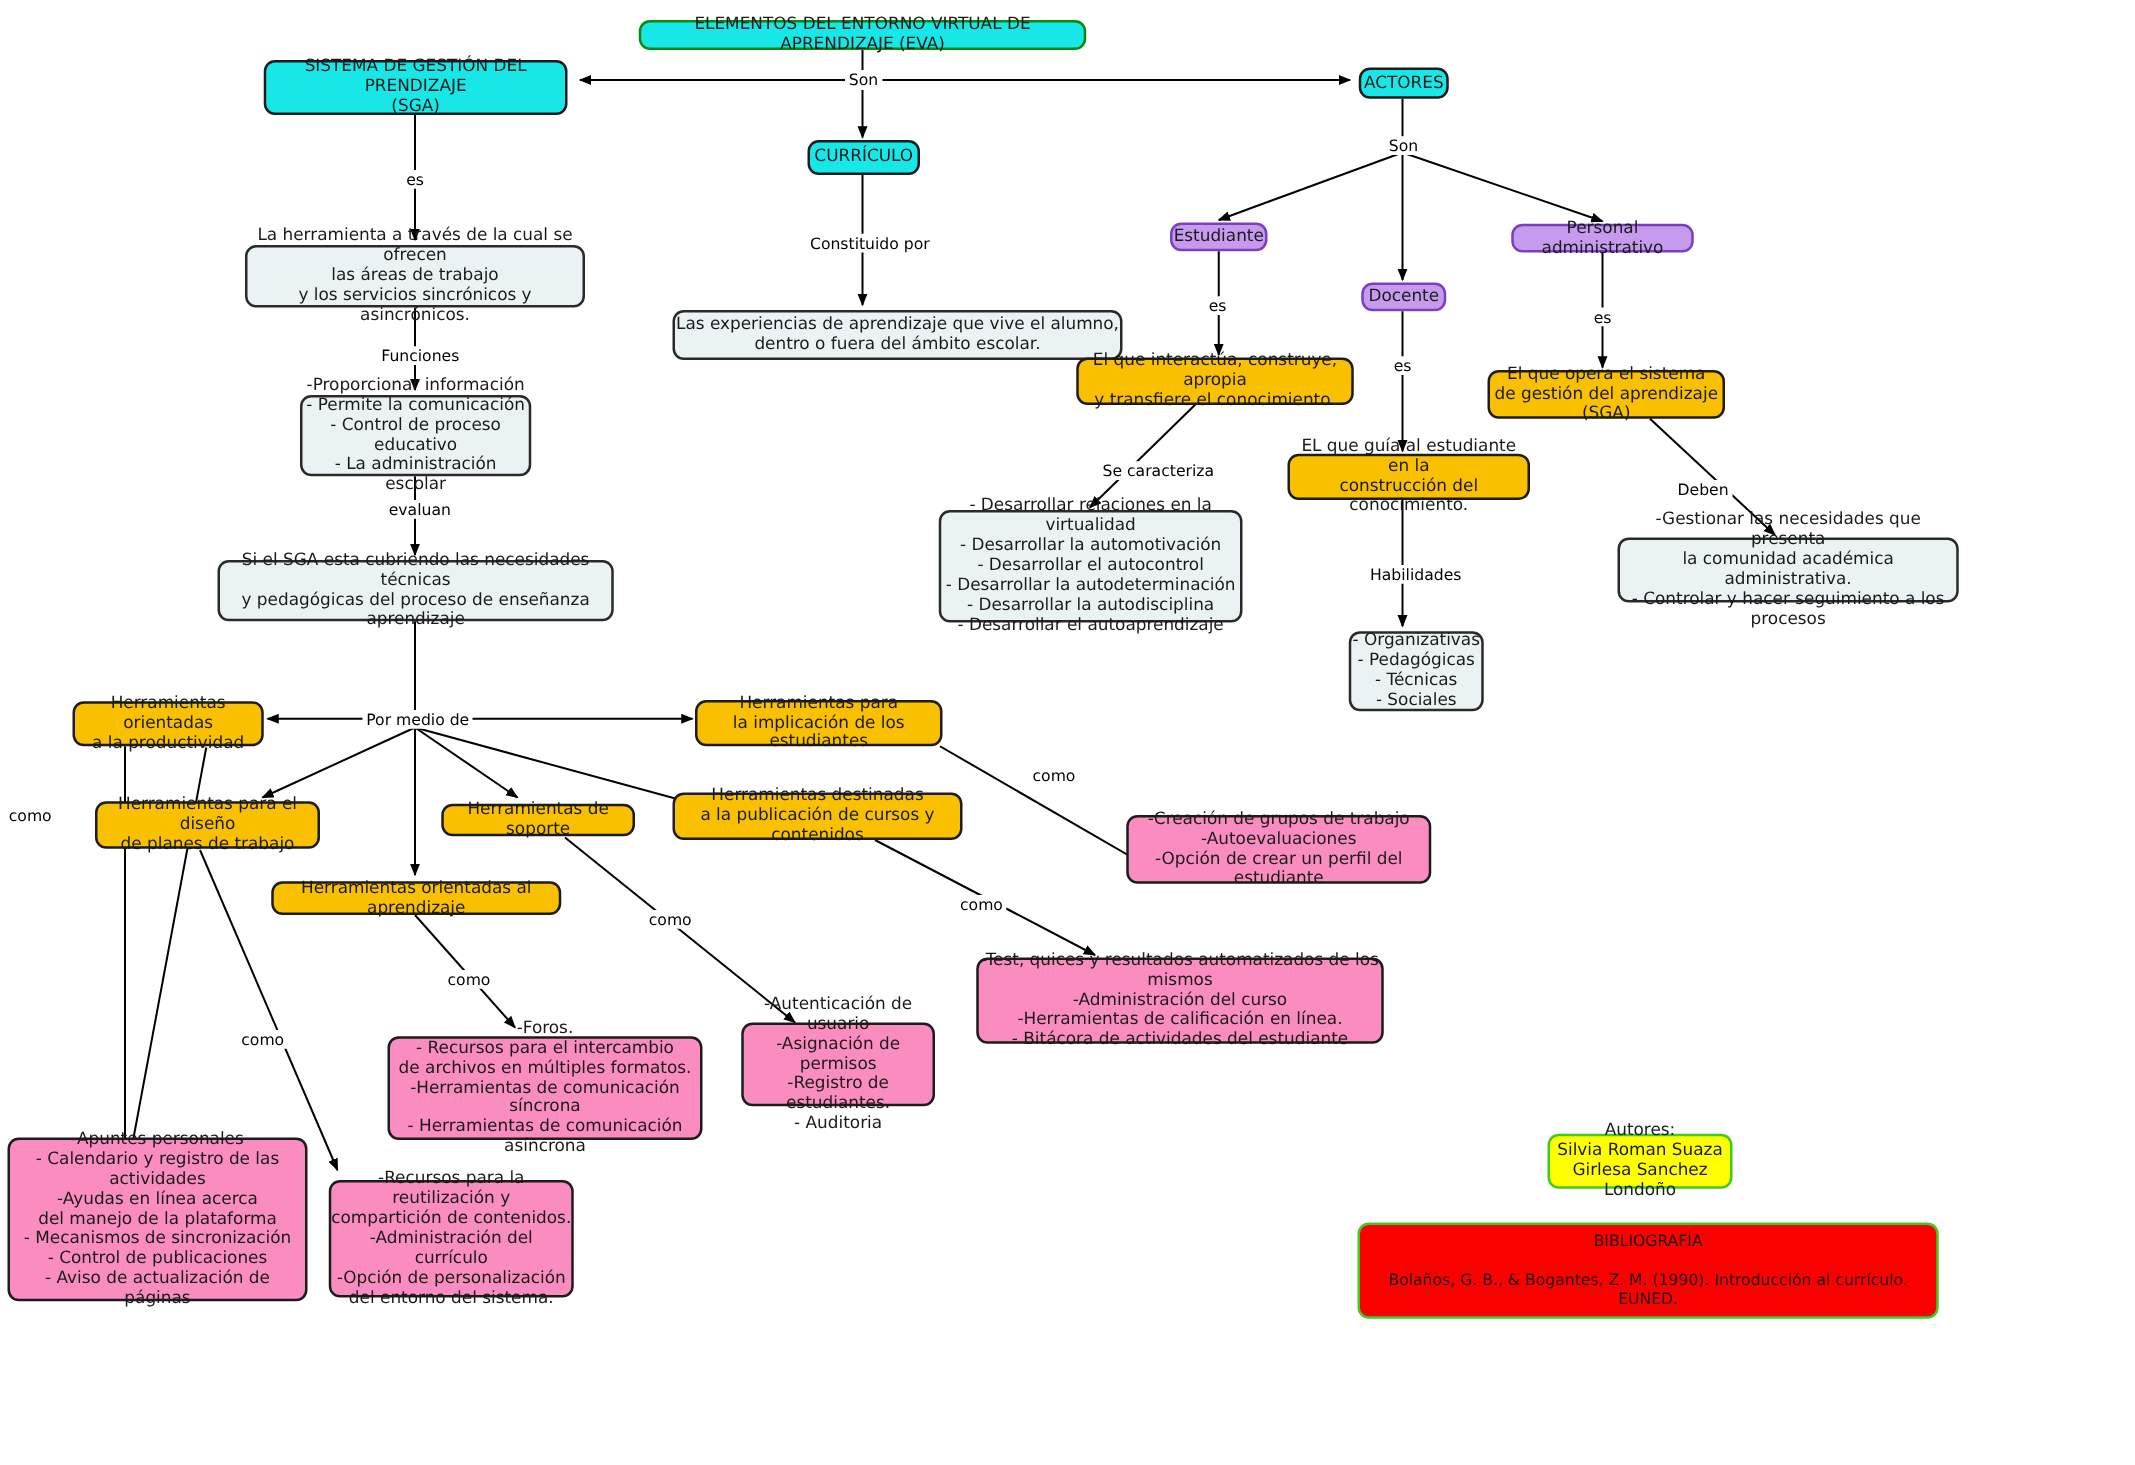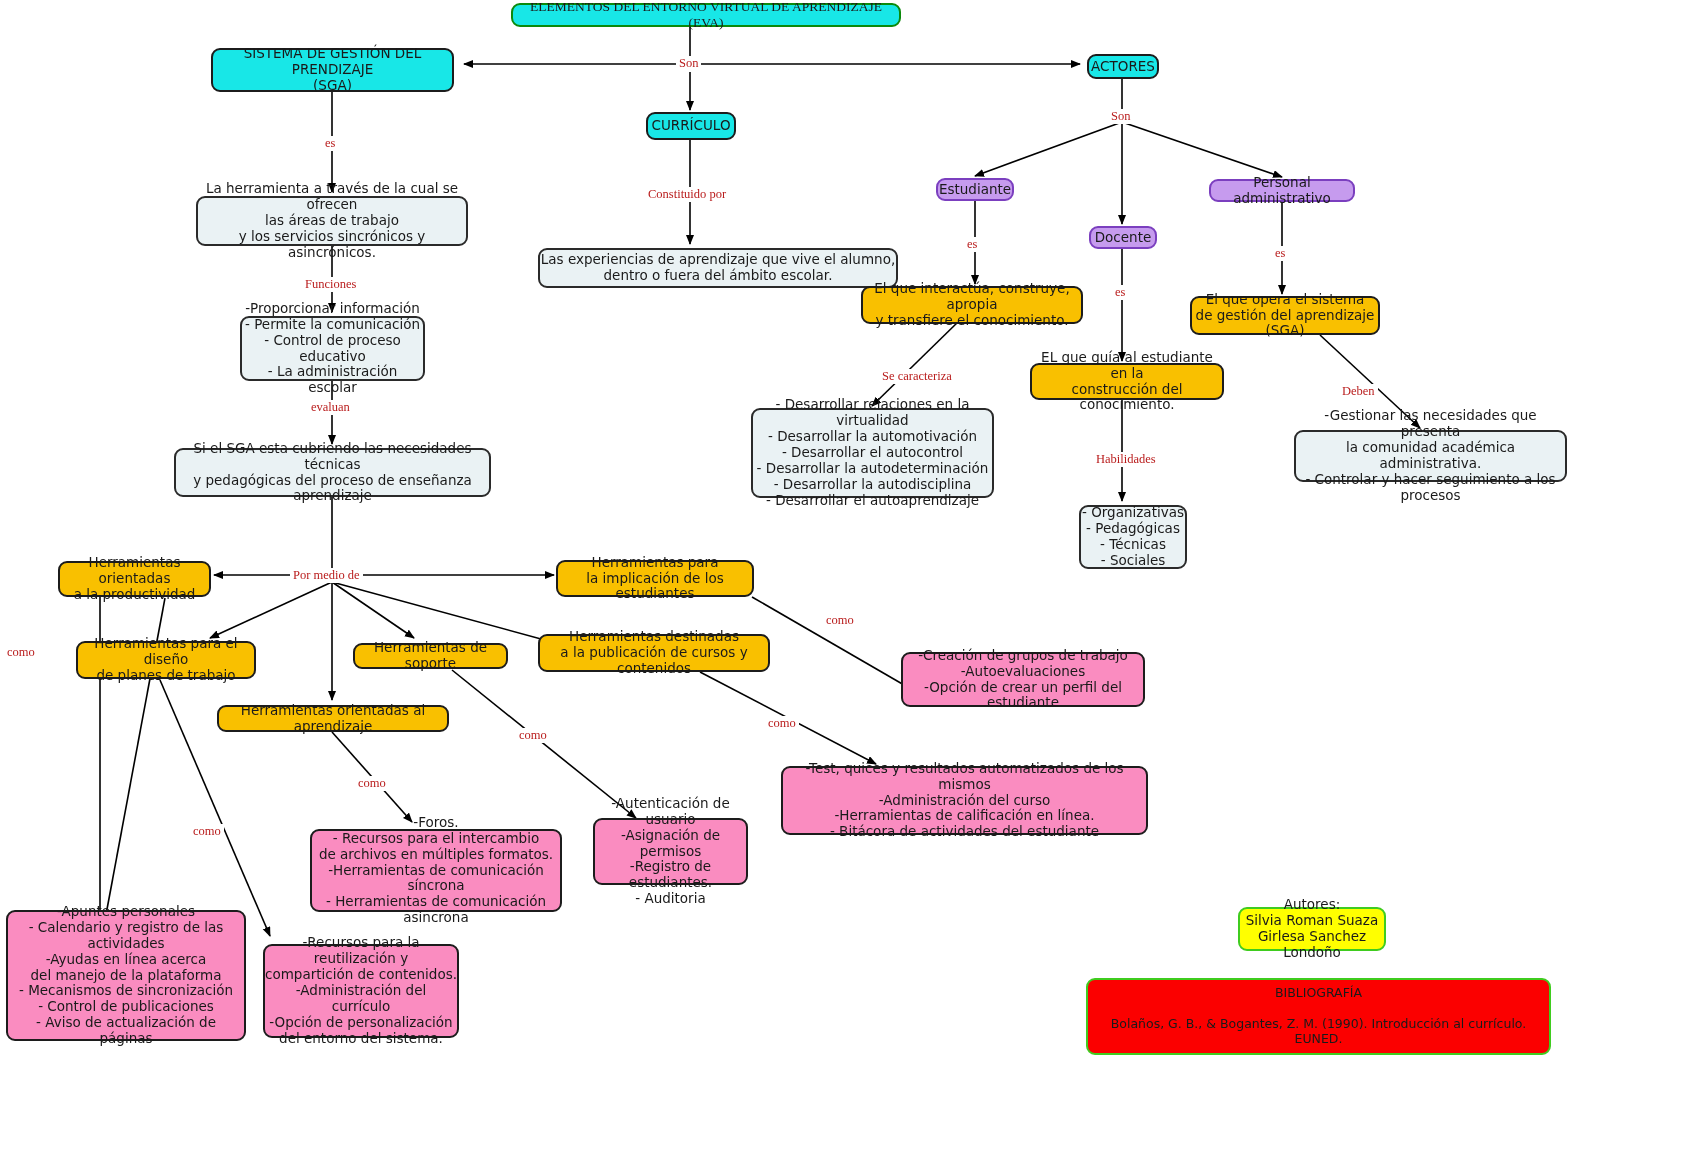--- a/index.html
+++ b/index.html
@@ -11,21 +11,21 @@
   .node span{display:block;width:100%;white-space:pre-line;}
   
   .cyan   {background:#18e7e7;border:2px solid #0c8a0c;}
   .cyandk {background:#18e7e7;border:2px solid #1c1c1c;}
   .light  {background:#eaf2f4;border:2px solid #2a2a2a;}
   .purple {background:#c69bee;border:2px solid #7b3fbf;}
   .gold   {background:#f9c000;border:2px solid #1c1c1c;}
   .pink   {background:#fa8cc0;border:2px solid #1c1c1c;}
   .yellow {background:#ffff00;border:2px solid #3fcc1f;}
   .red    {background:#fb0000;border:2px solid #3fcc1f;}
-  .elabel{position:absolute;background:#fff;color:#b91c1c;padding:0 3px;white-space:nowrap;font-family:Liberation Serif, serif;}.fs12{font-size:12.5px}.fs13{font-size:13.5px}
+  .elabel{position:absolute;background:#fff;color:#000000;padding:0 3px;white-space:nowrap;}.fs12{font-size:12.5px}.fs13{font-size:13.5px}
 </style>
 </head>
 <body>
 
 <div id="canvas">
 
   <svg id="edges" viewBox="0 0 1708 1172">
     <defs>
       <marker id="ah" markerWidth="11" markerHeight="11" refX="9" refY="4" orient="auto" markerUnits="userSpaceOnUse">
         <path d="M0,0 L10,4 L0,8 z" fill="#000"></path>
@@ -66,21 +66,21 @@
       <path d="M100,597 L100,920" marker-end="url(#ah)"></path>
       <path d="M165,598 L105,920" marker-end="url(#ah)"></path>
       <path d="M160,680 L270,936" marker-end="url(#ah)"></path>
       <path d="M332,732 L412,822" marker-end="url(#ah)"></path>
       <path d="M452,670 L636,818" marker-end="url(#ah)"></path>
       <path d="M700,672 L876,764" marker-end="url(#ah)"></path>
       <path d="M752,597 L930,700" marker-end="url(#ah)"></path>
     </g>
   </svg>
 
-  <div class="node cyan fs13" style="left:511px;top:3px;width:390px;height:24px;font-family:Liberation Serif, serif;">
+  <div class="node cyan fs13" style="left:511px;top:16px;width:358px;height:24px;">
     <span>ELEMENTOS DEL ENTORNO VIRTUAL DE APRENDIZAJE (EVA)</span>
   </div>
 
   <div class="node cyandk fs13" style="left:211px;top:48px;width:243px;height:44px;">
     <span>SISTEMA DE GESTIÓN DEL PRENDIZAJE
 (SGA)</span>
   </div>
   <div class="node cyandk fs13" style="left:646px;top:112px;width:90px;height:28px;">
     <span>CURRÍCULO</span>
   </div>
@@ -173,21 +173,21 @@
   <div class="node gold fs13" style="left:538px;top:634px;width:232px;height:38px;">
     <span>Herramientas destinadas
 a la publicación de cursos y contenidos</span>
   </div>
 
   <div class="node pink fs13" style="left:901px;top:652px;width:244px;height:55px;">
     <span>-Creación de grupos de trabajo
 -Autoevaluaciones
 -Opción de crear un perfil del estudiante</span>
   </div>
-  <div class="node pink fs13" style="left:781px;top:766px;width:367px;height:69px;">
+  <div class="node pink fs13" style="left:781px;top:766px;width:326px;height:69px;">
     <span>-Test, quices y resultados automatizados de los mismos
 -Administración del curso
 -Herramientas de calificación en línea.
 - Bitácora de actividades del estudiante</span>
   </div>
   <div class="node pink fs13" style="left:593px;top:818px;width:155px;height:67px;">
     <span>-Autenticación de usuario
 -Asignación de permisos
 -Registro de estudiantes.
 - Auditoria</span>

